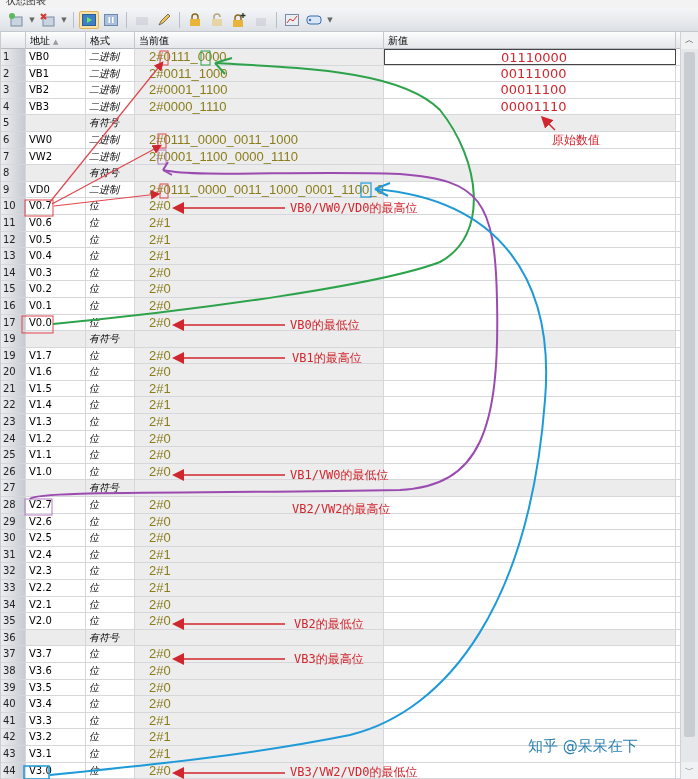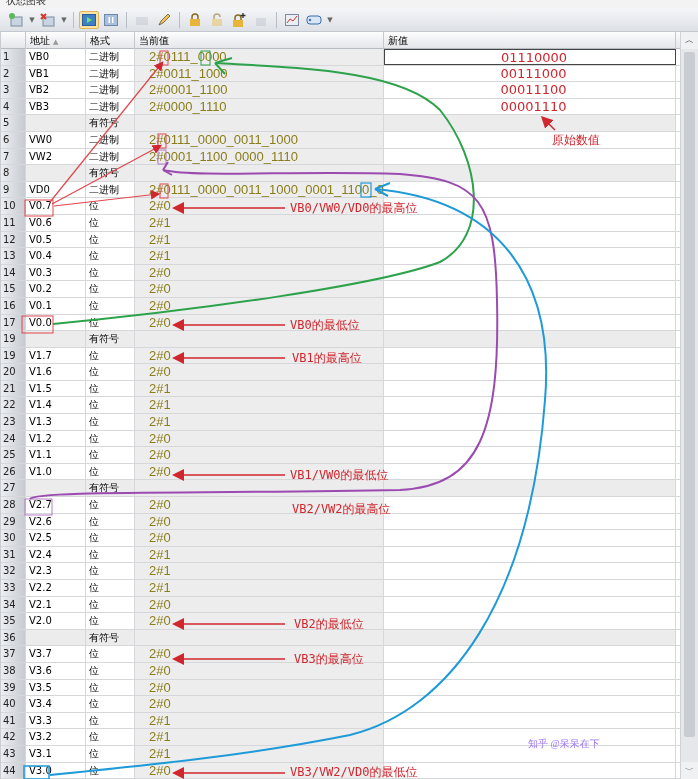--- a/index.html
+++ b/index.html
@@ -20,34 +20,34 @@
   .c-num { width: 25px; }
   .c-addr { width: 60px; }
   .c-fmt { width: 49px; }
   .c-cur { width: 249px; }
   .c-new { width: 292px; }
   .rows { position: absolute; left: 0; top: 17px; width: 680px; }
   .row { display: flex; height: 16.6px; border-bottom: 1px solid #d5d7da; }
   .row > div { height: 100%; line-height: 16px; font-size: 10px; border-right: 1px solid #d5d7da; padding-left: 3px; white-space: nowrap; overflow: hidden; }
   .row .c-num { background: linear-gradient(to right, #eceef1, #c7cbd1); color: #222; padding-left: 2px; font-size: 10px; }
   .row .c-addr { background: #fff; }
-  .row .c-fmt { background: #fff; }
+  .row .c-fmt { background: #fff; font-style: italic; }
   .row .c-cur { background: #ededed; color: #8a7d1a; padding-left: 14px; font-family: Liberation Sans, sans-serif; font-size: 13px; }
   .row .c-new { background: #fff; color: #d0262e; text-align: center; font-size: 13px; line-height: 16px; padding-left: 8px; }
   .row.signed > div { background: #ececec; }
   .row.signed .c-num { background: linear-gradient(to right, #eceef1, #c7cbd1); }
   .row.sel .c-new { border: 1px solid #444; }
   .scrollbar { position: absolute; left: 680px; top: 32px; width: 18px; height: 747px; background: #e6e7ea; border-left: 1px solid #cfd2d6; }
   .sb-up, .sb-down { position: absolute; left: 0; width: 17px; height: 17px; font-size: 9px; color: #333; text-align: center; line-height: 17px; background: #f0f1f3; }
   .sb-up { top: 0; }
   .sb-down { bottom: 0; }
   .sb-thumb { position: absolute; left: 3px; top: 20px; width: 11px; height: 685px; background: #c9ccd1; border-radius: 2px; }
   .overlay { position: absolute; left: 0; top: 0; width: 698px; height: 779px; pointer-events: none; }
   .anno { position: absolute; color: #d0262e; font-family: "DejaVu Sans Mono", monospace; font-size: 12px; white-space: nowrap; }
-  .watermark { position: absolute; left: 528px; top: 737px; color: #8b5cf6; font-size: 10px; opacity: 0.85; font-family: Liberation Serif, serif; }
+  .watermark { position: absolute; left: 528px; top: 737px; color: #0369a1; font-size: 15px; opacity: 0.85; }
 </style>
 </head>
 <body>
 
 <div class="titlebar">
   <span>状态图表</span>
 </div>
 
 <div class="toolbar">
   <div class="tb-btn">

